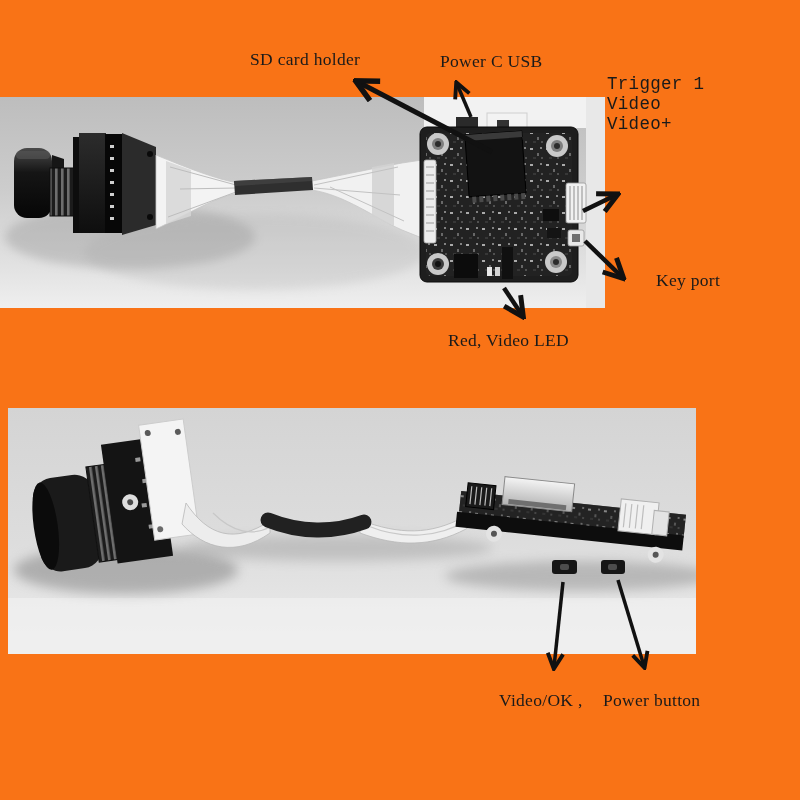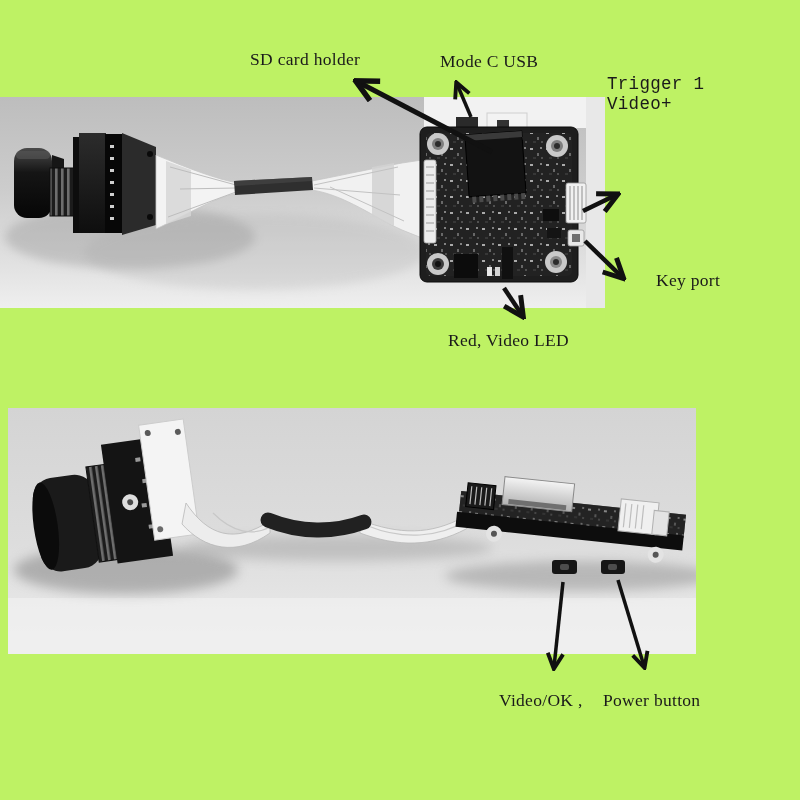--- a/index.html
+++ b/index.html
@@ -1,16 +1,16 @@
 <!DOCTYPE html>
 <html><head>
 <meta charset="utf-8">
 <style>
   html,body{margin:0;padding:0;background:#ffffff;}
-  .stage{position:relative;width:800px;height:800px;background:#bef264;overflow:hidden;
+  .stage{position:relative;width:800px;height:800px;background:#f97316;overflow:hidden;
          font-family:"Liberation Serif", serif;}
   .photo{position:absolute;display:block;}
   .label{position:absolute;font-size:17.5px;color:#1a1a1a;white-space:nowrap;
          letter-spacing:0.3px;line-height:20px;}
   .pinlist{position:absolute;font-size:17.5px;color:#1a1a1a;letter-spacing:0.3px;}
   .pinlist div{height:20px;line-height:20px;white-space:nowrap;font-family:Liberation Mono, monospace;}
   .arrows{position:absolute;left:0;top:0;pointer-events:none;}
 </style>
 </head>
 <body>
@@ -251,24 +251,25 @@
     <line x1="471" y1="117" x2="457" y2="84" stroke="#111111" stroke-width="3.5" marker-end="url(#vhead)"></line>
     <line x1="583" y1="211" x2="616" y2="195" stroke="#111111" stroke-width="4.5" marker-end="url(#vhead)"></line>
     <line x1="585" y1="241" x2="622" y2="277" stroke="#111111" stroke-width="4.5" marker-end="url(#vhead)"></line>
     <line x1="504" y1="288" x2="522" y2="315" stroke="#111111" stroke-width="4.5" marker-end="url(#vhead)"></line>
     <line x1="563" y1="582" x2="554" y2="667" stroke="#111111" stroke-width="3.5" marker-end="url(#vhead)"></line>
     <line x1="618" y1="580" x2="644" y2="666" stroke="#111111" stroke-width="3.5" marker-end="url(#vhead)"></line>
   </svg>
 
   <div class="label" style="left:250px;top:49px">SD card holder</div>
 
-  <div class="label" style="left:440px;top:51px">Mode C USB</div>
+  <div class="label" style="left:440px;top:51px">Power C USB</div>
 
   <div class="pinlist" style="left:607px;top:74px">
     <div>Trigger 1</div>
+    <div>Video</div>
     <div>Video+</div>
   </div>
 
   <div class="label" style="left:656px;top:270px">Key port</div>
 
   <div class="label" style="left:448px;top:330px">Red, Video LED</div>
 
   <div class="label" style="left:499px;top:690px">Video/OK ,</div>
 
   <div class="label" style="left:603px;top:690px">Power button</div>

